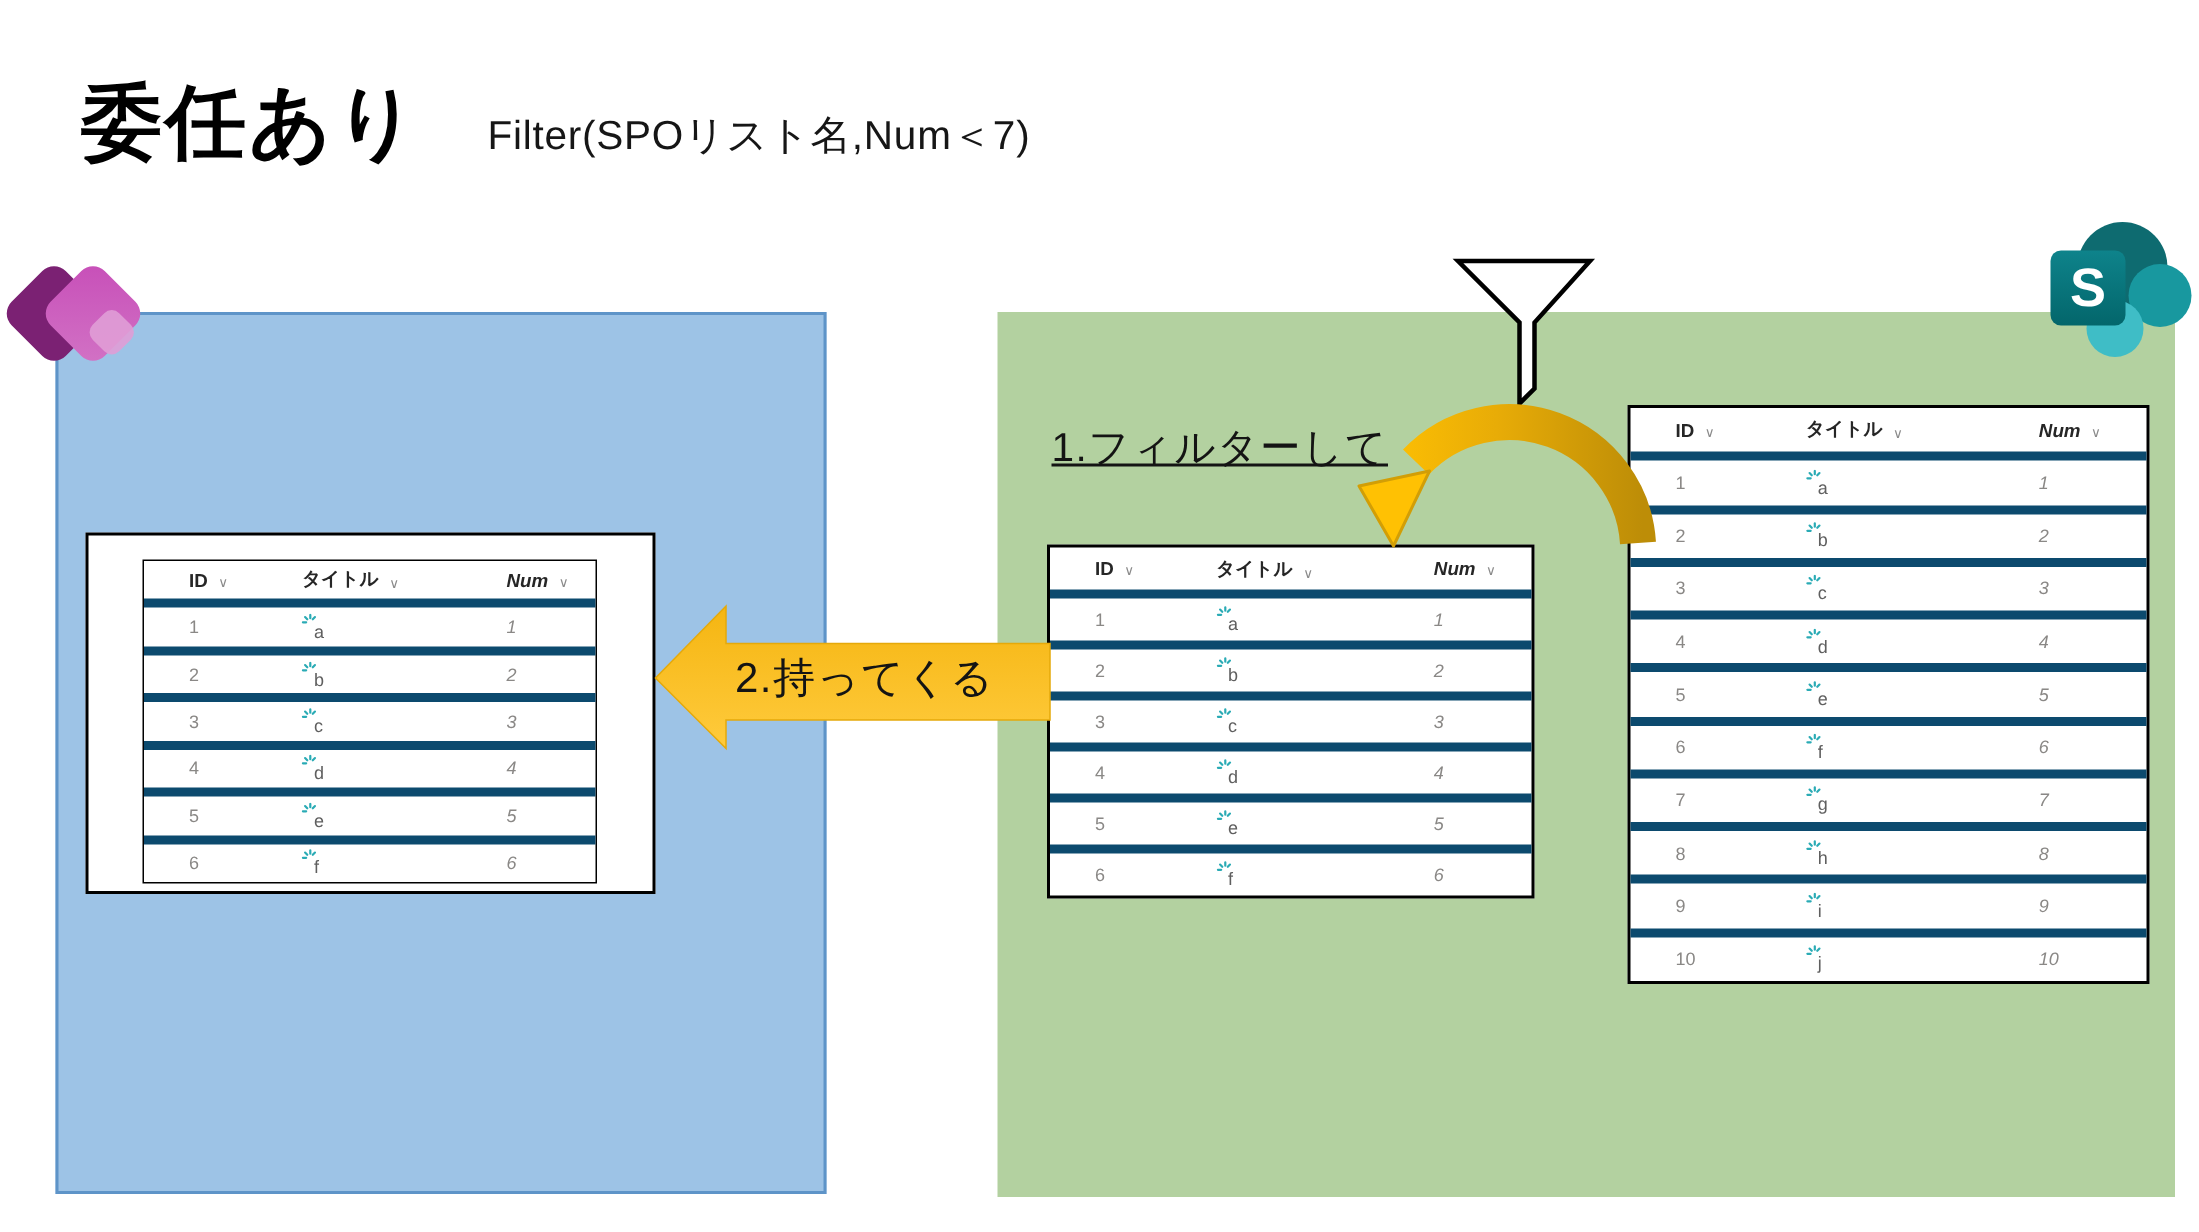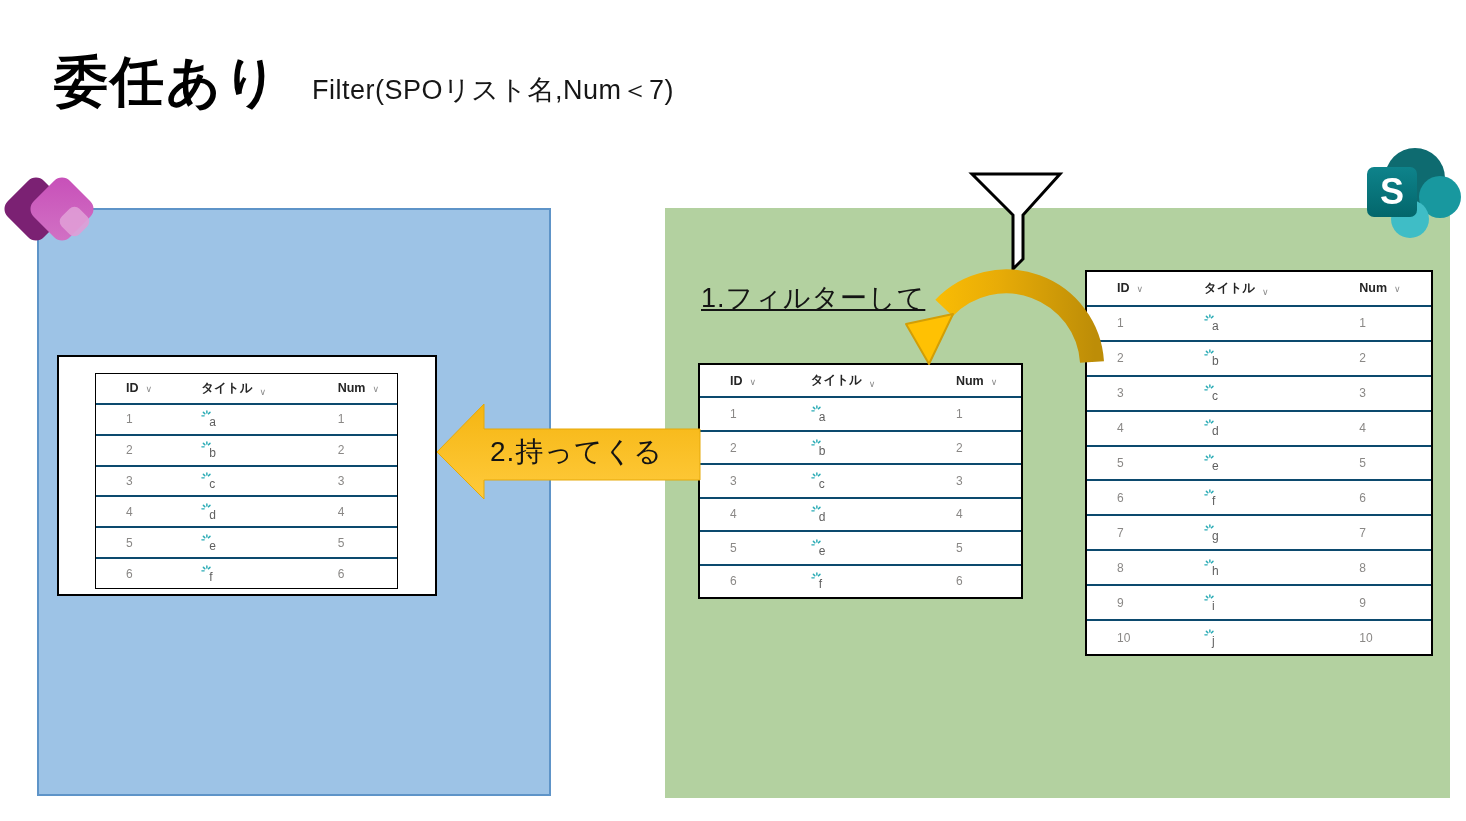--- a/index.html
+++ b/index.html
@@ -2,21 +2,21 @@
 <html><head>
 <meta charset="utf-8">
 <style>
   html,body{margin:0;padding:0;background:#fff;}
   .canvas{position:relative;width:1466px;height:821px;background:#fff;overflow:hidden;
           font-family:"Liberation Sans","DejaVu Sans",sans-serif;margin-top:28px;}
 
   
   .title{position:absolute;left:54px;top:18px;font-size:54px;font-weight:900;color:#000;
          letter-spacing:2px;z-index:6;}
-  .formula{position:absolute;left:312px;top:44px;font-size:27px;font-weight:400;color:#161616;
+  .formula{position:absolute;left:325px;top:44px;font-size:27px;font-weight:400;color:#161616;
            letter-spacing:0.5px;z-index:6;}
 
   
   .panel-blue{position:absolute;left:37px;top:180px;width:514px;height:588px;
               background:#9DC3E6;border:2px solid #5E94C8;box-sizing:border-box;z-index:1;}
   .panel-green{position:absolute;left:665px;top:180px;width:785px;height:590px;
                background:#B3D1A0;z-index:1;}
 
   
   .pa-icon{position:absolute;left:0px;top:132px;z-index:3;}
@@ -25,26 +25,26 @@
   
   .tableframe{position:absolute;background:#fff;border:2px solid #000;box-sizing:border-box;
               display:flex;flex-direction:column;z-index:2;}
   #source-table{left:1085px;top:242px;width:348px;height:386px;}
   #filtered-table{left:698px;top:335px;width:325px;height:236px;}
   .outer-box{position:absolute;left:57px;top:327px;width:380px;height:241px;background:#fff;
              border:2px solid #000;box-sizing:border-box;z-index:2;}
   #app-table{left:95px;top:345px;width:303px;height:216px;border-width:1.5px;z-index:3;}
 
   .trow{flex:1;display:grid;grid-template-columns:27% 44% 29%;align-items:center;
-        border-bottom:2px solid #0c4a6e;min-height:0;}
+        border-bottom:6px solid #0c4a6e;min-height:0;}
   .trow:last-child{border-bottom:none;}
   .tcell{font-size:12px;color:#8A8886;white-space:nowrap;}
   .c0{padding-left:30px;}
   .c1{padding-left:24px;display:flex;align-items:flex-end;}
-  .c2{padding-left:28px;}
+  .c2{padding-left:28px;font-style:italic;}
   .thead .hl{font-weight:700;color:#262626;font-size:12.5px;}
   .chev{color:#8a8a8a;font-size:9px;margin-left:7px;}
   .sparkle{position:relative;top:-5px;margin-right:-3px;}
   .letter{color:#5f5f5f;position:relative;top:3px;}
 
   
   .step1{position:absolute;left:701px;top:252px;font-size:27px;font-weight:400;color:#141414;
          letter-spacing:1px;z-index:3;text-decoration:underline;}
   .step2{position:absolute;left:490px;top:405px;width:212px;text-align:left;font-size:28px;
          font-weight:400;color:#141414;letter-spacing:1px;z-index:5;}

